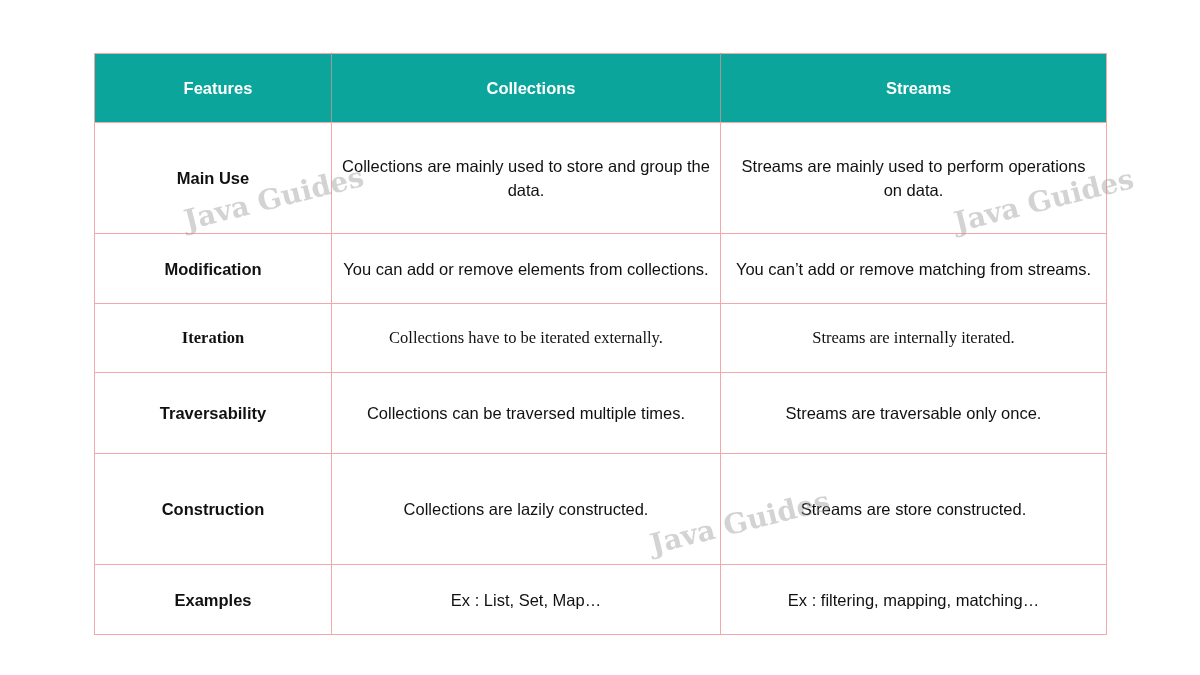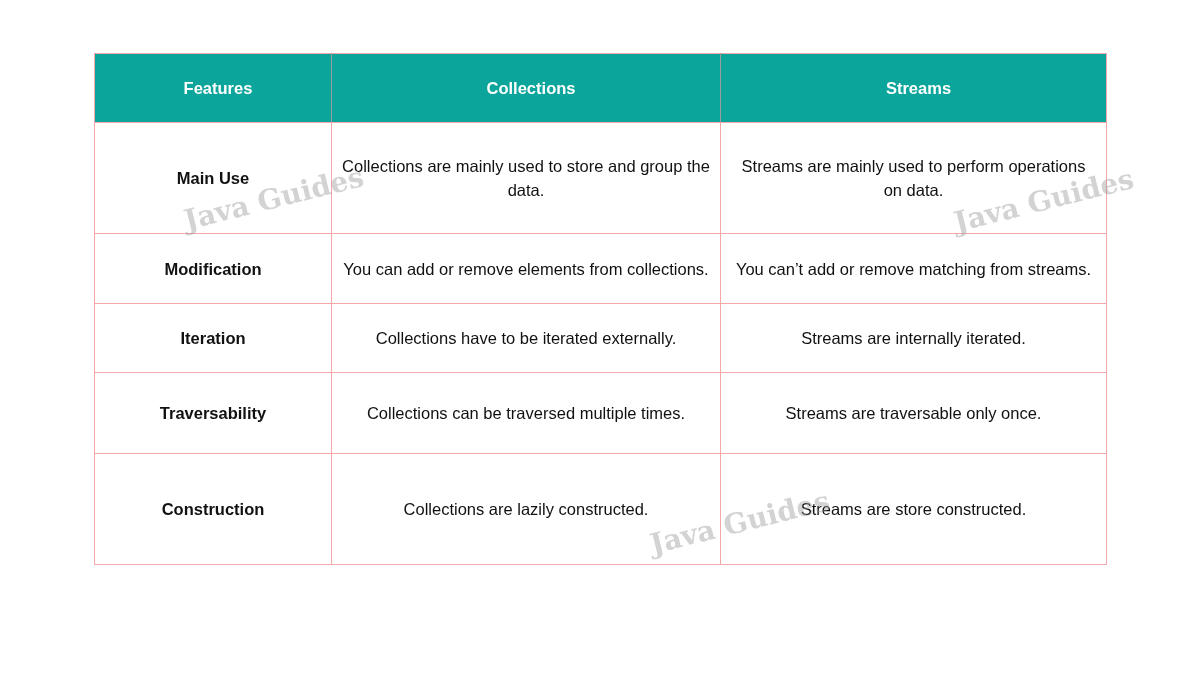--- a/index.html
+++ b/index.html
@@ -21,21 +21,21 @@
     background: #0ca59b; color: #ffffff; font-weight: bold; font-size: 16.5px;
     border-left-color: #9c9c9c; border-right-color: #9c9c9c;
     border-top-color: #f4a7a9;
     padding-left: 20px;
   }
   table.cmp th:first-child { border-left-color: #f4a7a9; }
   table.cmp th:last-child { border-right-color: #f4a7a9; }
   td.feat { font-weight: bold; }
   col.c1 { width: 237px; } col.c2 { width: 389px; } col.c3 { width: 386px; }
   tr.h0 { height: 69px; } tr.h1 { height: 111px; margin-left: 28px; } tr.h2 { height: 70px; padding-left: 32px; }
-  tr.h3 { height: 69px; } tr.h4 { height: 81px; } tr.h5 { height: 111px; } tr.h6 { height: 70px; }
+  tr.h3 { height: 69px; font-family: Liberation Serif, serif; } tr.h4 { height: 81px; } tr.h5 { height: 111px; } tr.h6 { height: 70px; }
   .wm {
     position: absolute; font-family: "DejaVu Serif", serif; font-weight: bold;
     font-size: 28px; color: rgba(150,150,150,0.42); transform: rotate(-14deg);
     white-space: nowrap; pointer-events: none;
   }
 </style>
 </head>
 <body>
 
 <table class="cmp">
@@ -68,18 +68,23 @@
   <tr class="h4">
     <td class="feat">Traversability</td>
     <td>Collections can be traversed multiple times.</td>
     <td>Streams are traversable only once.</td>
   </tr>
   <tr class="h5">
     <td class="feat">Construction</td>
     <td>Collections are lazily constructed.</td>
     <td>Streams are store constructed.</td>
   </tr>
+  <tr class="h6">
+    <td class="feat">Examples</td>
+    <td>Ex : List, Set, Map…</td>
+    <td>Ex : filtering, mapping, matching…</td>
+  </tr>
 </tbody>
   </table>
 
 <div class="wm" style="left:182px; top:182px;">Java Guides</div>
 <div class="wm" style="left:952px; top:184px;">Java Guides</div>
 <div class="wm" style="left:648px; top:506px;">Java Guides</div>
 
 </body></html>

